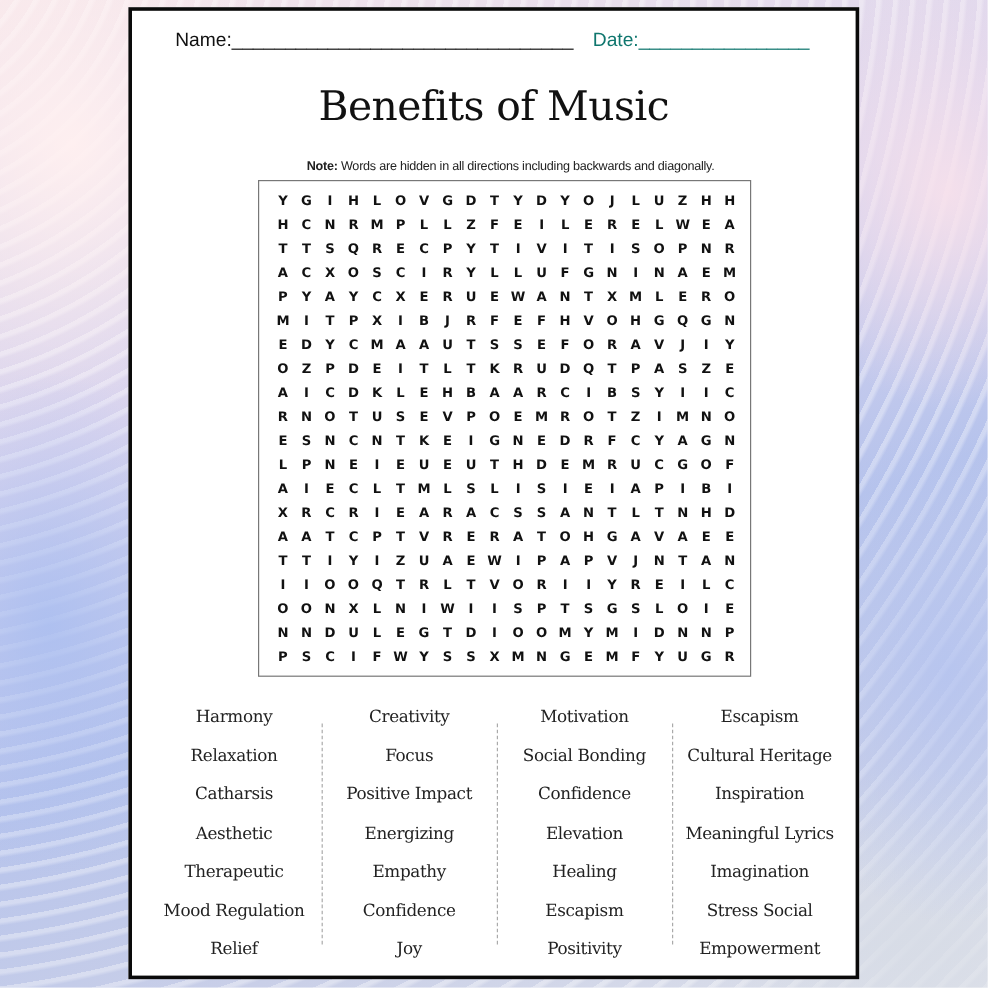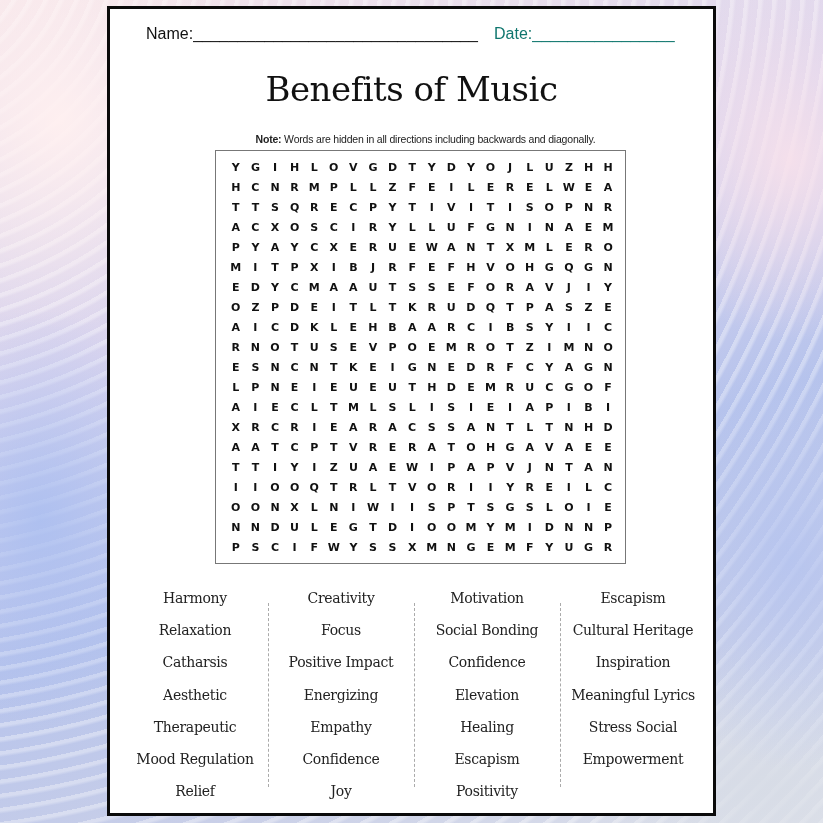--- a/index.html
+++ b/index.html
@@ -546,17 +546,18 @@
         <div class="word">Elevation</div>
         <div class="word">Healing</div>
         <div class="word">Escapism</div>
         <div class="word">Positivity</div>
       </div>
       <div class="col" style="left: 438px;">
         <div class="word">Escapism</div>
         <div class="word">Cultural Heritage</div>
         <div class="word">Inspiration</div>
         <div class="word">Meaningful Lyrics</div>
+        <div class="word">Imagination</div>
         <div class="word">Stress Social</div>
         <div class="word">Empowerment</div>
       </div>
     </div>
 </div>
 
 </body></html>

